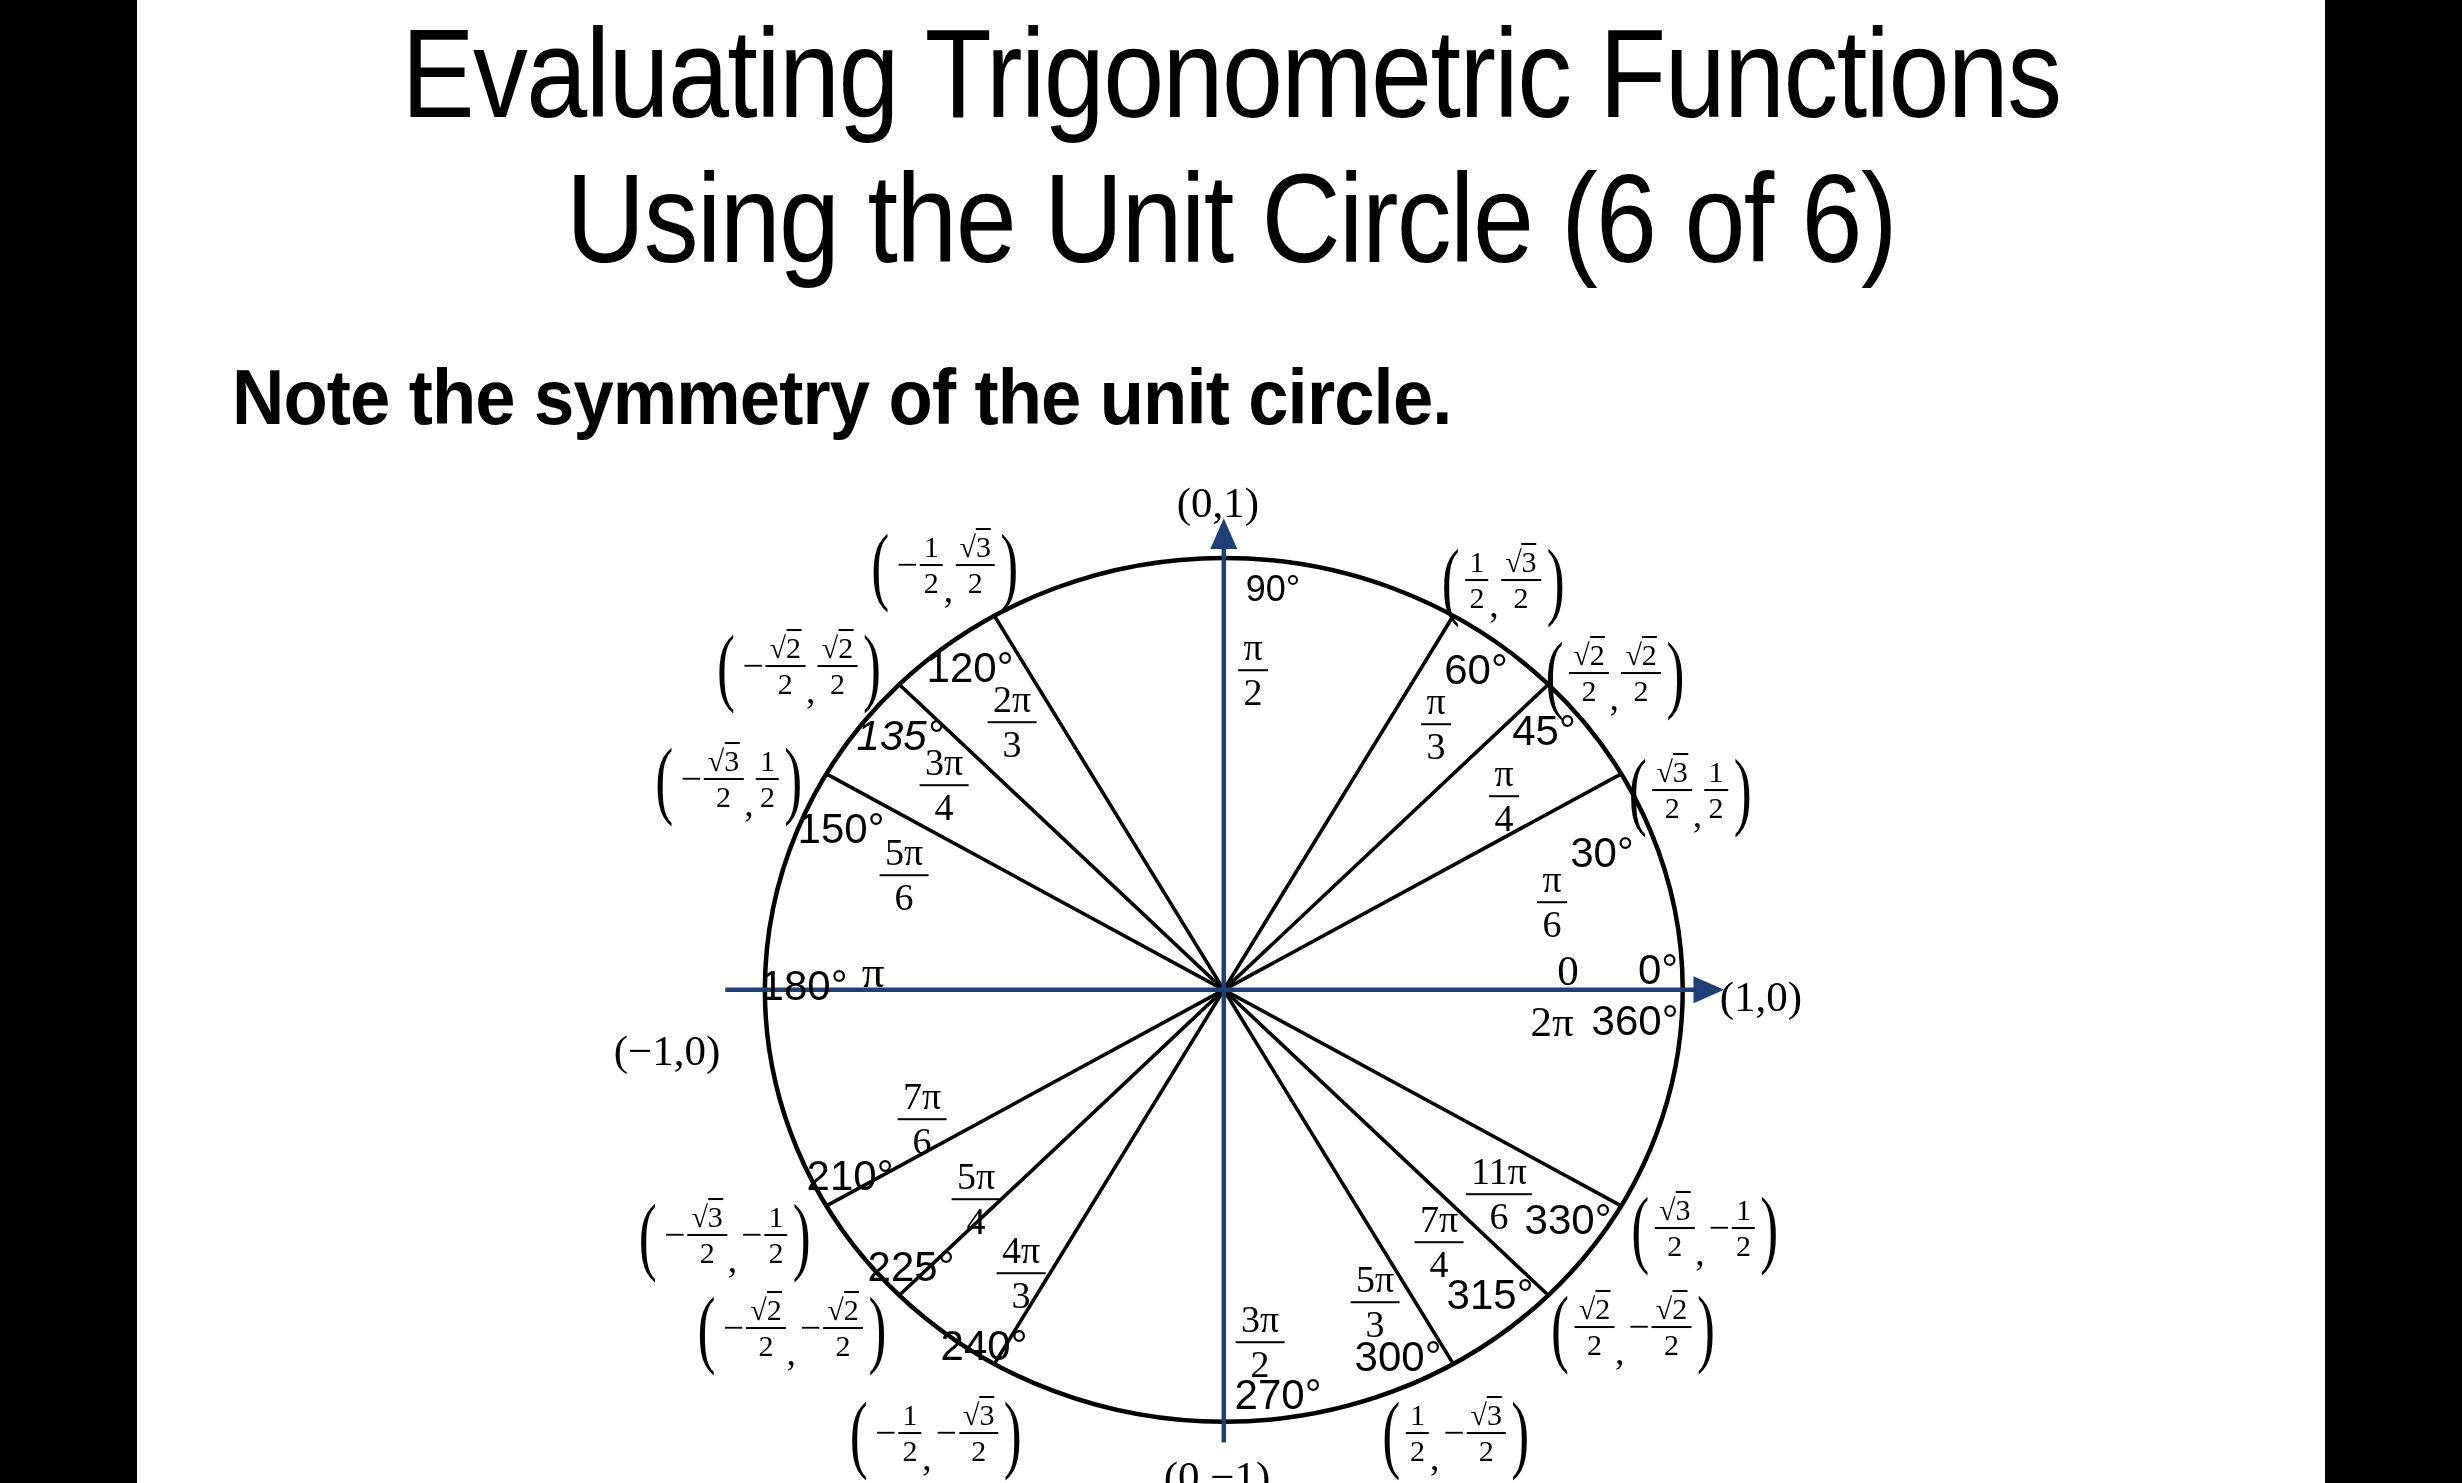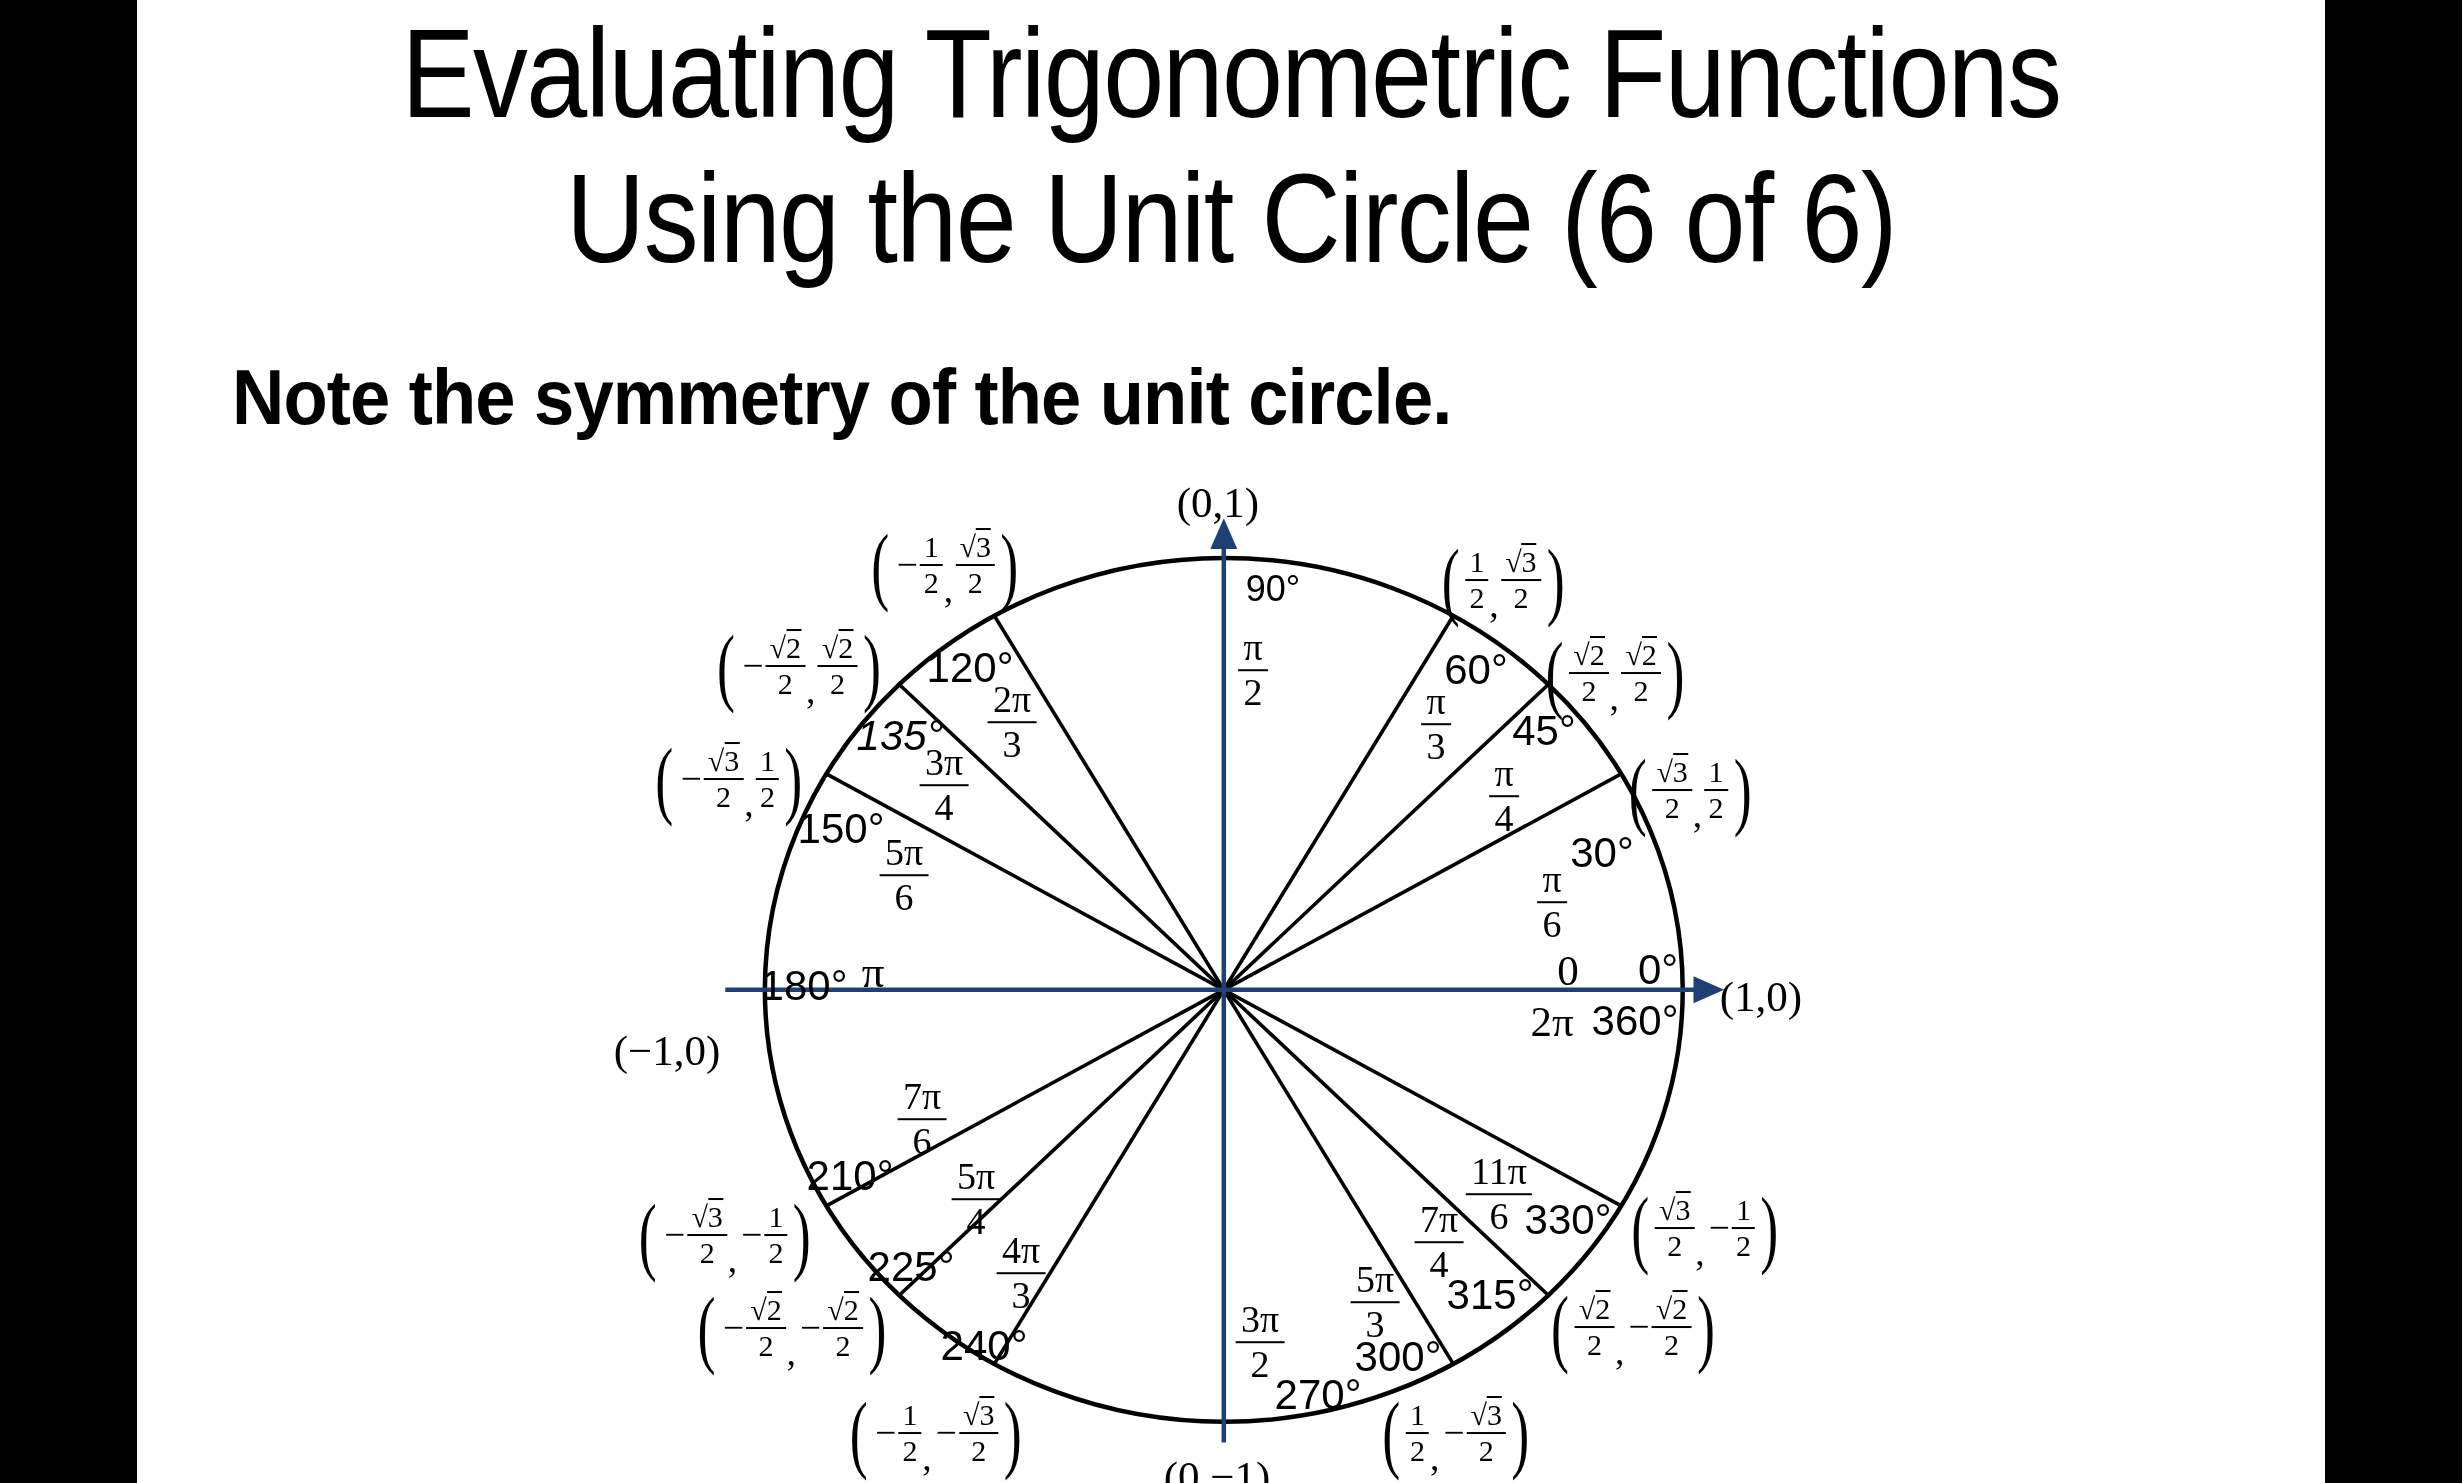--- a/index.html
+++ b/index.html
@@ -81,21 +81,21 @@
       <div class="lab serif" style="left: 904px; top: 875px; font-size: 38px;"><span class="frac"><span class="num">5π</span><span class="den">6</span></span></div>
       <div class="lab sans" style="left: 804px; top: 970px; font-size: 42px; margin-top: 16px;">180°</div>
       <div class="lab serif" style="left: 873px; top: 972px; font-size: 45px;">π</div>
       <div class="lab sans" style="left: 850px; top: 1176px; font-size: 42px;">210°</div>
       <div class="lab serif" style="left: 922px; top: 1119px; font-size: 38px;"><span class="frac"><span class="num">7π</span><span class="den">6</span></span></div>
       <div class="lab sans" style="left: 911px; top: 1267px; font-size: 42px;">225°</div>
       <div class="lab serif" style="left: 976px; top: 1199px; font-size: 38px;"><span class="frac"><span class="num">5π</span><span class="den">4</span></span></div>
       <div class="lab sans" style="left: 984px; top: 1346px; font-size: 42px;">240°</div>
       <div class="lab serif" style="left: 1021px; top: 1273px; font-size: 38px;"><span class="frac"><span class="num">4π</span><span class="den">3</span></span></div>
       <div class="lab serif" style="left: 1260px; top: 1342px; font-size: 38px;"><span class="frac"><span class="num">3π</span><span class="den">2</span></span></div>
-      <div class="lab sans" style="left: 1278px; top: 1395px; font-size: 42px; margin-left: 40px;">270°</div>
+      <div class="lab sans" style="left: 1278px; top: 1395px; font-size: 42px;">270°</div>
       <div class="lab sans" style="left: 1398px; top: 1357px; font-size: 42px;">300°</div>
       <div class="lab serif" style="left: 1375px; top: 1302px; font-size: 38px;"><span class="frac"><span class="num">5π</span><span class="den">3</span></span></div>
       <div class="lab sans" style="left: 1490px; top: 1295px; font-size: 42px;">315°</div>
       <div class="lab serif" style="left: 1439px; top: 1242px; font-size: 38px;"><span class="frac"><span class="num">7π</span><span class="den">4</span></span></div>
       <div class="lab sans" style="left: 1568px; top: 1220px; font-size: 42px;">330°</div>
       <div class="lab serif" style="left: 1499px; top: 1194px; font-size: 38px;"><span class="frac"><span class="num">11π</span><span class="den">6</span></span></div>
       <div class="lab coord serif" style="left: 1503px; top: 580px; font-size: 30px;">
         <span class="paren">(</span>
         <span class="frac">
           <span class="num">1</span>

